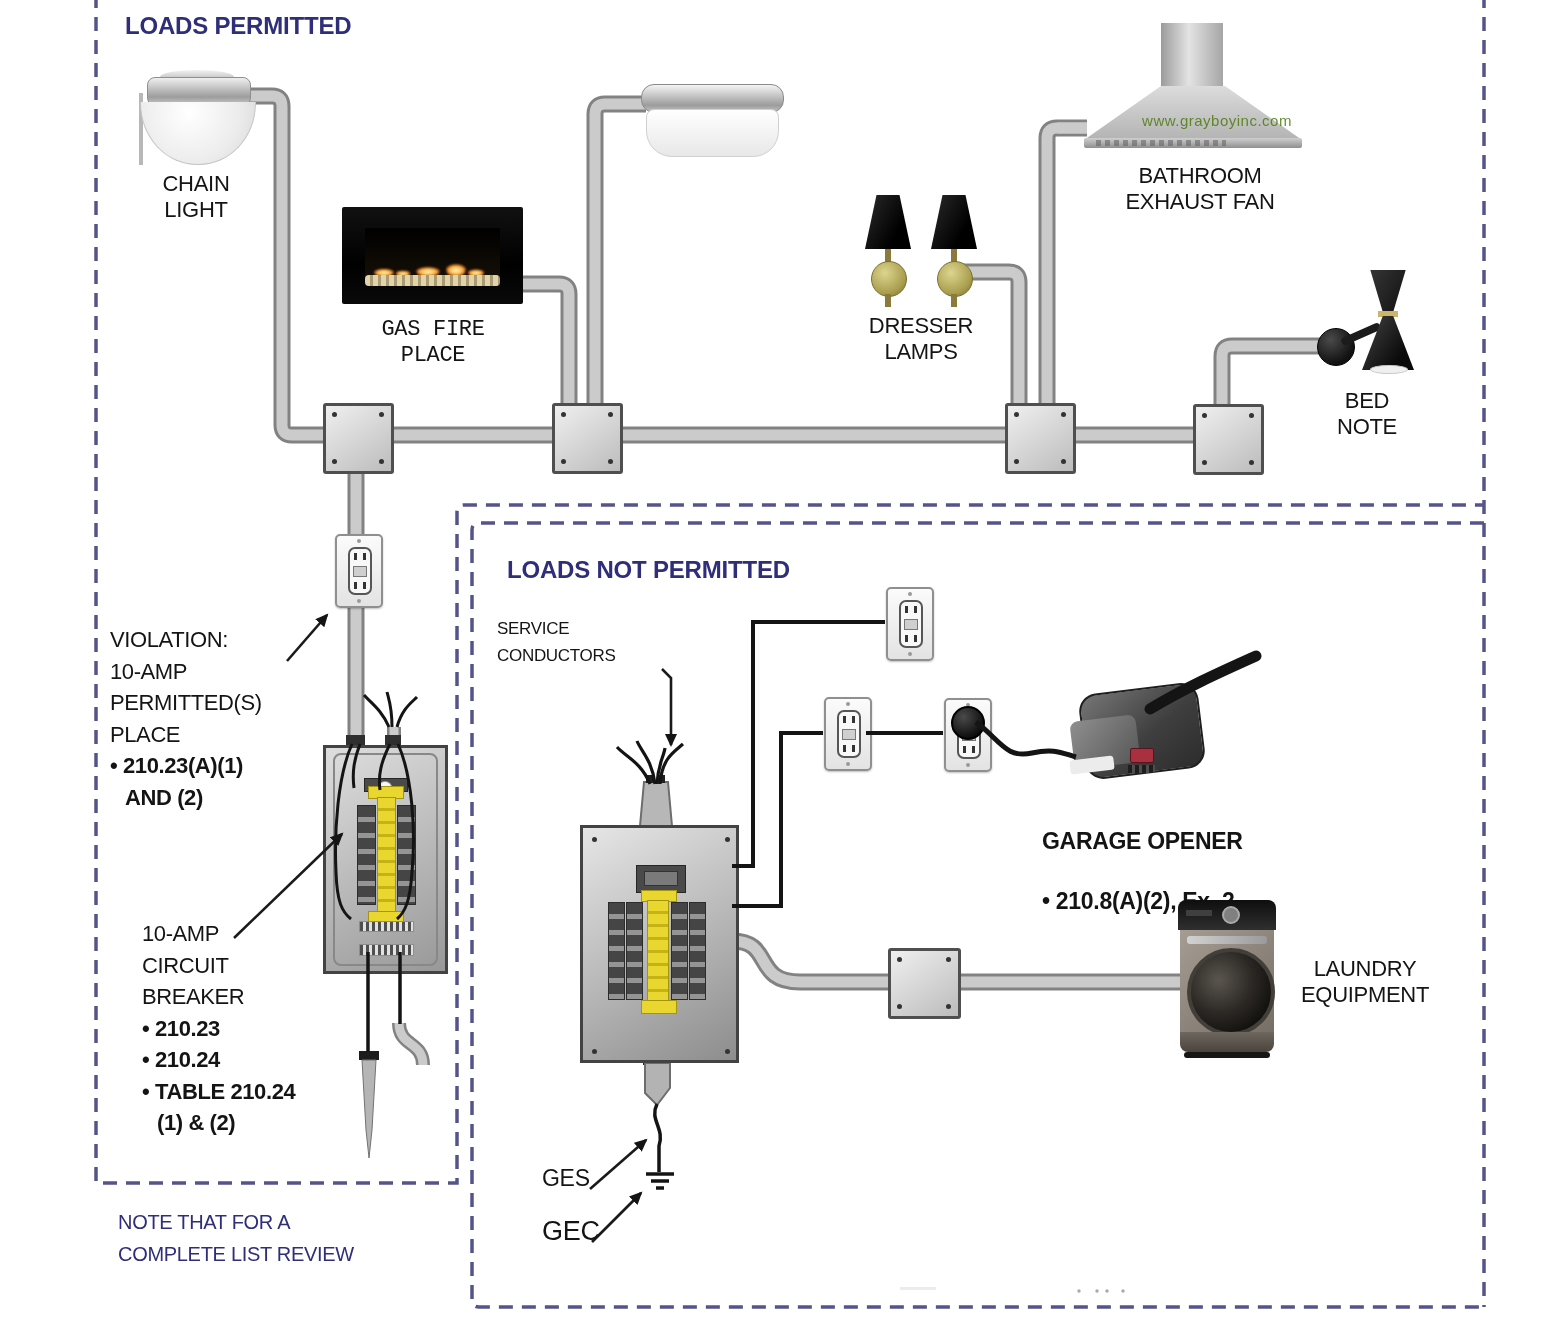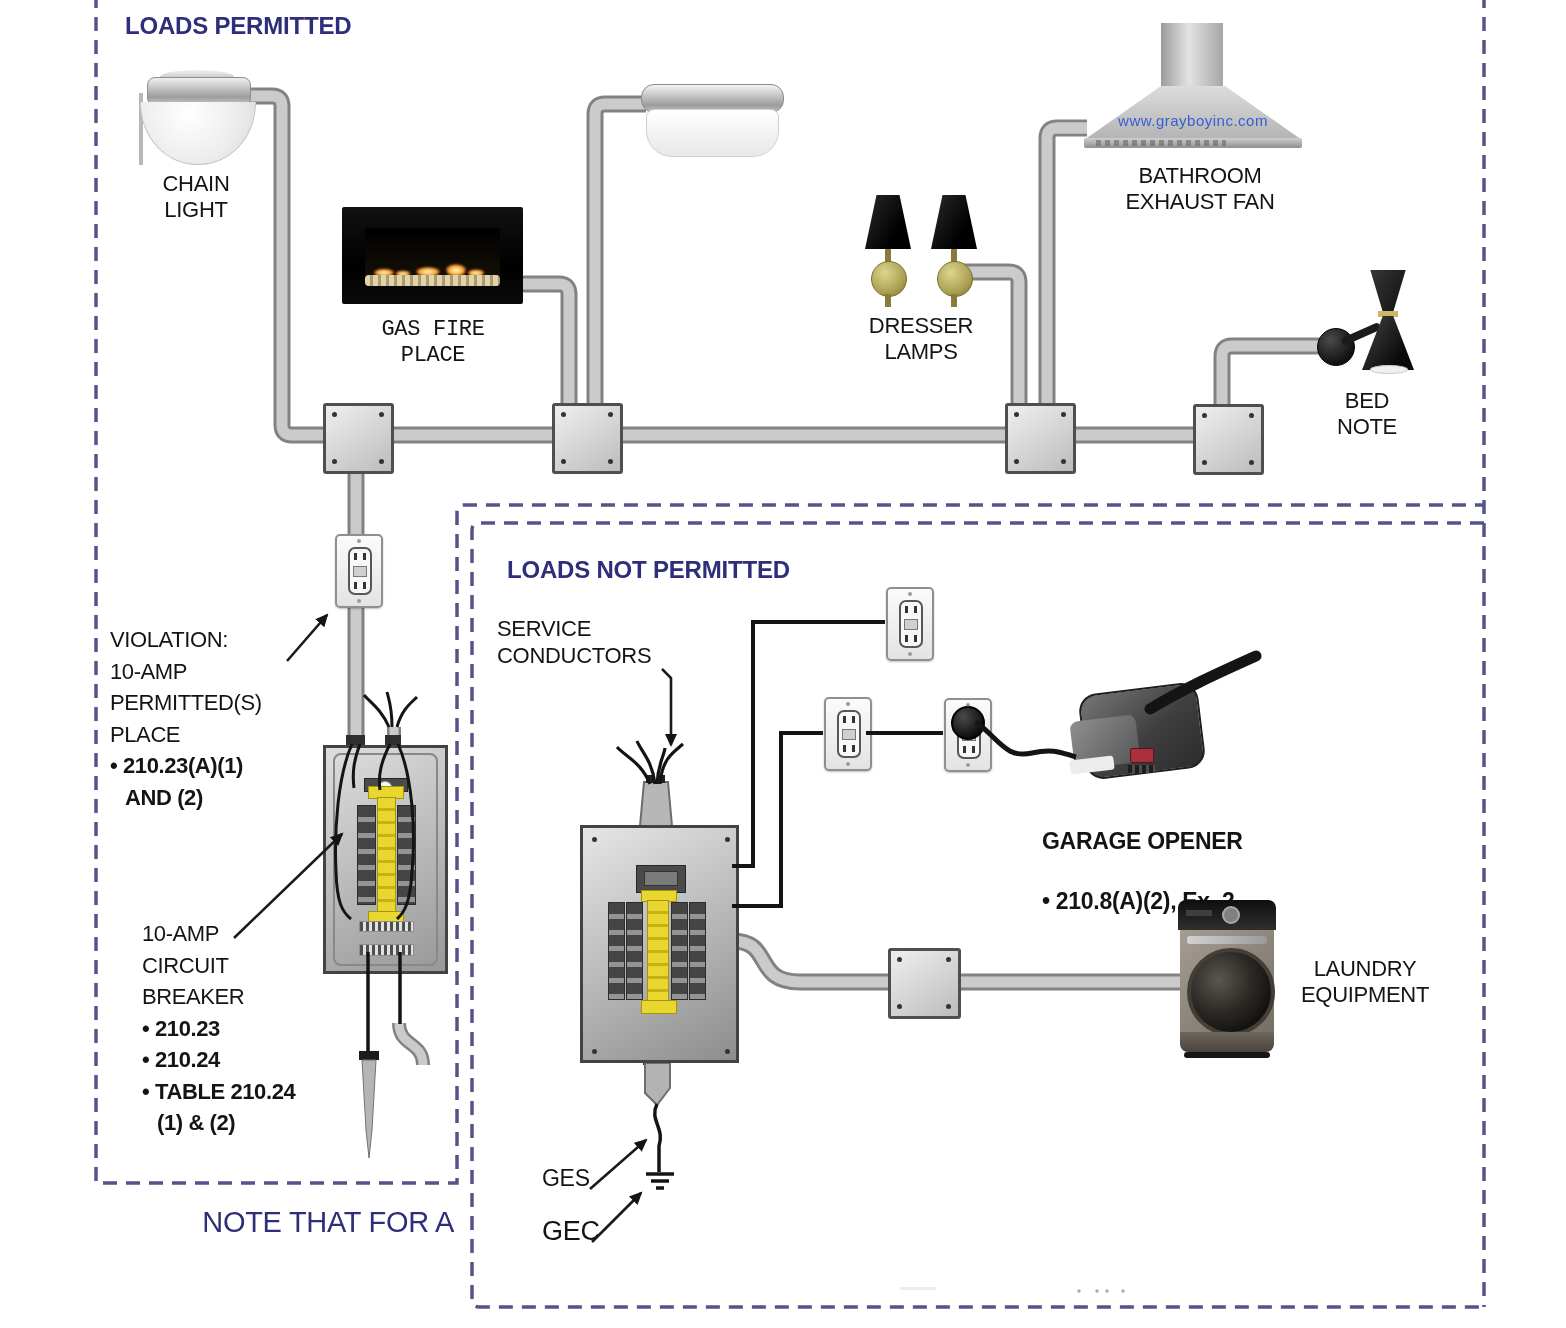--- a/index.html
+++ b/index.html
@@ -3,28 +3,28 @@
 <meta charset="utf-8">
 <style>
   html,body{margin:0;padding:0;background:#ffffff;}
   .stage{position:relative;width:1566px;height:1328px;background:#fff;overflow:hidden;
          font-family:"Liberation Sans",sans-serif;color:#141414;}
   .layer-svg{position:absolute;left:0;top:0;pointer-events:none;}
   
   .ttl{position:absolute;font-size:24px;font-weight:700;color:#2e2e7a;letter-spacing:-0.2px;white-space:nowrap;}
   .lbl{position:absolute;font-size:22px;line-height:26px;color:#141414;white-space:pre-line;
        text-align:center;transform:translateX(-50%);letter-spacing:-0.3px;}
-  .lbl-left{position:absolute;font-size:22px;line-height:27px;color:#141414;white-space:pre-line;letter-spacing:-0.3px;}
+  .lbl-left{position:absolute;font-size:17px;line-height:27px;color:#141414;white-space:pre-line;letter-spacing:-0.3px;}
   .noteblock{position:absolute;font-size:22px;line-height:31.5px;letter-spacing:-0.4px;}
   .noteblock .b{font-weight:700;}
   .noteblock .ind{padding-left:15px;}
-  .footnote{position:absolute;width:336px;text-align:right;color:#2e2e7a;font-size:29px;line-height:32px;letter-spacing:-0.3px;}
+  .footnote{position:absolute;width:336px;text-align:left;color:#2e2e7a;font-size:20px;line-height:32px;letter-spacing:-0.3px;}
   .footnote .b{font-weight:700;}
   .glabel{position:absolute;font-size:23px;line-height:30px;font-weight:700;letter-spacing:-0.3px;white-space:pre-line;}
-  .wm{position:absolute;font-size:15px;color:#1d4ed8;opacity:.85;transform:translateX(-50%);letter-spacing:.5px;white-space:nowrap;}
+  .wm{position:absolute;font-size:15px;color:#4d7c0f;opacity:.85;transform:translateX(-50%);letter-spacing:.5px;white-space:nowrap;margin-left:24px;}
   
   .jbox{position:absolute;width:65px;height:65px;background:linear-gradient(145deg,#efefef,#bcbcbc);
         border:3px solid #4f4f4f;border-radius:3px;}
   .screws{position:absolute;left:6px;top:6px;width:5px;height:5px;border-radius:50%;background:#333;}
   .panel{position:absolute;border:3px solid #434343;background:linear-gradient(150deg,#dedede,#989898);}
   .p-inner{position:absolute;border:2px solid #888;border-radius:8px;}
   .busdark{position:absolute;background:#4a4a4a;border:1px solid #262626;}
   .buscap{position:absolute;background:#e9d62e;border:1px solid #a59410;}
   .busbar{position:absolute;background:repeating-linear-gradient(180deg,#e9d62e 0 10px,#c5b214 10px 13px);border:1px solid #a59410;}
   .bcol{position:absolute;background:repeating-linear-gradient(180deg,#454545 0 11px,#949494 11px 16px);border:1px solid #2c2c2c;}
@@ -271,20 +271,21 @@
     <div>CIRCUIT</div>
     <div>BREAKER</div>
     <div class="b">• 210.23</div>
     <div class="b">• 210.24</div>
     <div class="b">• TABLE 210.24</div>
     <div class="b ind">(1) &amp; (2)</div>
   </div>
 
   <div class="footnote" style="left:118px;top:1206px;">
     <div>NOTE THAT FOR A</div>
+    <div>COMPLETE LIST REVIEW</div>
   </div>
 
   <div class="lbl-left" style="left:497px;top:615px;">SERVICE
 CONDUCTORS</div>
   <div class="lbl-left" style="left:542px;top:1165px;font-size:23px;">GES</div>
   <div class="lbl-left" style="left:542px;top:1218px;font-size:27px;">GEC</div>
 
   <svg class="layer-svg" width="1566" height="1328">
     <defs>
       <marker id="ah" markerUnits="userSpaceOnUse" markerWidth="16" markerHeight="14" refX="11" refY="6" orient="auto">

